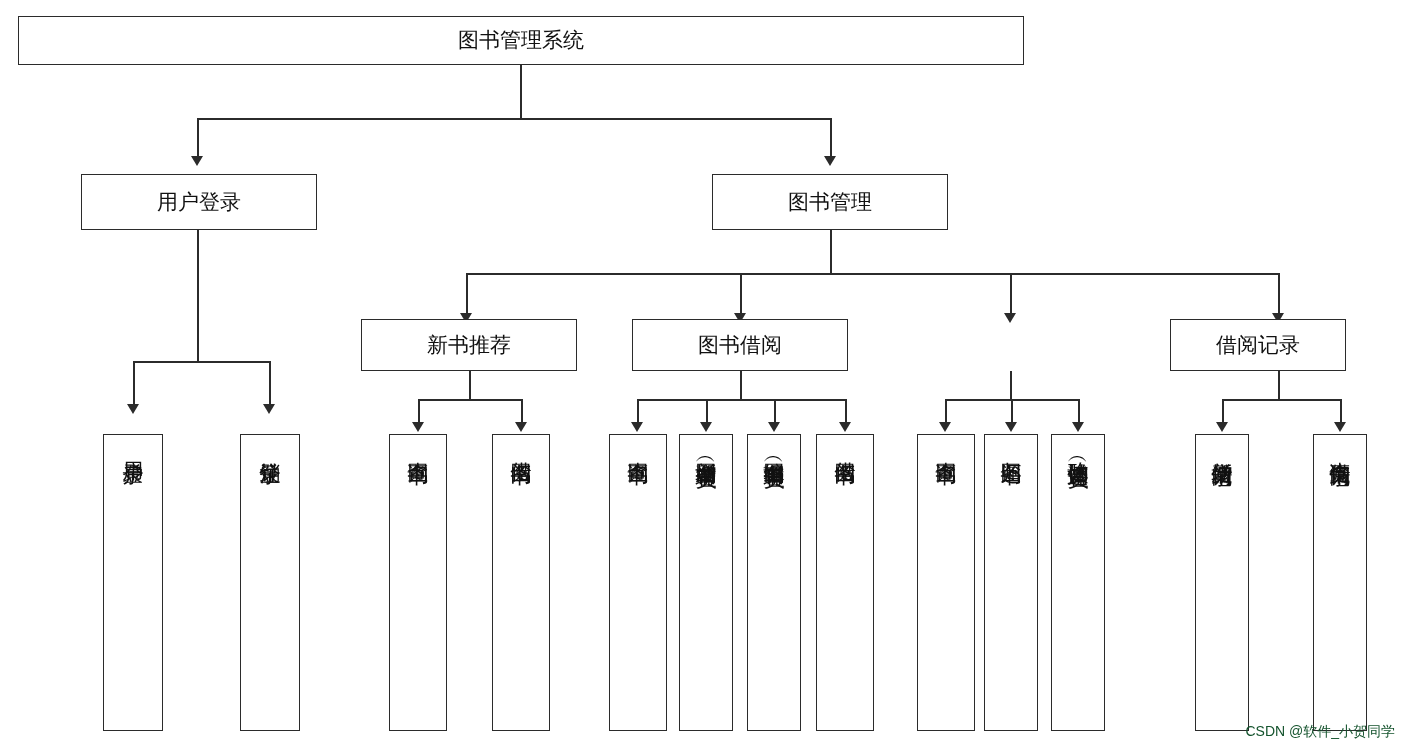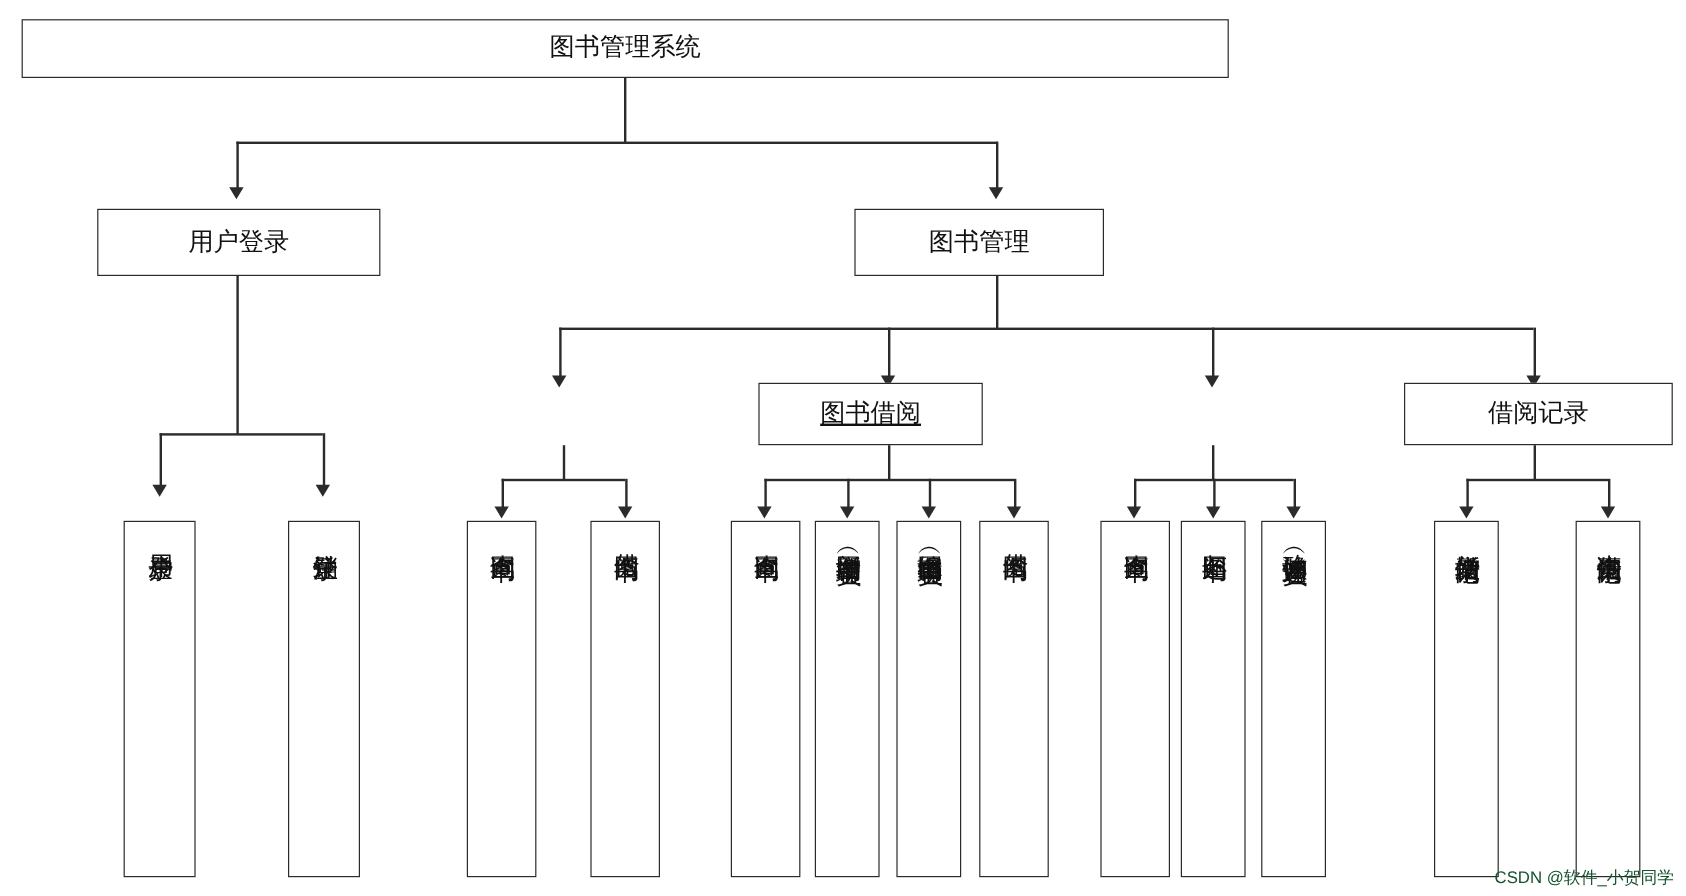--- a/index.html
+++ b/index.html
@@ -55,43 +55,44 @@
 
   <div class="line h" style="left:197px;top:118px;width:634px;"></div>
 
   <div class="line v" style="left:197px;top:118px;height:42px;"></div>
   <div class="arrow" style="left:191px;top:156px;"></div>
   <div class="line v" style="left:830px;top:118px;height:42px;"></div>
   <div class="arrow" style="left:824px;top:156px;"></div>
 
   <div class="node horiz" style="left:81px;top:174px;width:236px;height:56px;">用户登录</div>
 
-  <div class="node horiz" style="left:712px;top:174px;width:208px;height:56px;">图书管理</div>
+  <div class="node horiz" style="left:712px;top:174px;width:236px;height:56px;">图书管理</div>
 
   <div class="line v" style="left:197px;top:230px;height:132px;"></div>
   <div class="line h" style="left:133px;top:361px;width:136px;"></div>
   <div class="line v" style="left:133px;top:361px;height:46px;"></div>
   <div class="arrow" style="left:127px;top:404px;"></div>
   <div class="line v" style="left:269px;top:361px;height:46px;"></div>
   <div class="arrow" style="left:263px;top:404px;"></div>
 
   <div class="line v" style="left:830px;top:230px;height:44px;"></div>
   <div class="line h" style="left:466px;top:273px;width:812px;"></div>
 
   <div class="line v" style="left:466px;top:273px;height:43px;"></div>
   <div class="arrow" style="left:460px;top:313px;"></div>
   <div class="line v" style="left:740px;top:273px;height:43px;"></div>
   <div class="arrow" style="left:734px;top:313px;"></div>
   <div class="line v" style="left:1010px;top:273px;height:43px;"></div>
   <div class="arrow" style="left:1004px;top:313px;"></div>
   <div class="line v" style="left:1278px;top:273px;height:43px;"></div>
   <div class="arrow" style="left:1272px;top:313px;"></div>
 
-  <div class="node horiz" style="left:632px;top:319px;width:187px;height:52px;text-decoration:underline;">图书借阅</div>
-  <div class="node horiz" style="left:1170px;top:319px;width:224px;height:52px;">借阅记录</div>
+  <div class="node horiz" style="left:361px;top:319px;width:216px;height:52px;">新书推荐</div>
+  <div class="node horiz" style="left:632px;top:319px;width:216px;height:52px;">图书借阅</div>
+  <div class="node horiz" style="left:1170px;top:319px;width:176px;height:52px;">借阅记录</div>
 
   <div class="line v" style="left:469px;top:371px;height:29px;"></div>
   <div class="line h" style="left:418px;top:399px;width:103px;"></div>
   <div class="line v" style="left:418px;top:399px;height:26px;"></div>
   <div class="arrow" style="left:412px;top:422px;"></div>
   <div class="line v" style="left:521px;top:399px;height:26px;"></div>
   <div class="arrow" style="left:515px;top:422px;"></div>
 
   <div class="line v" style="left:740px;top:371px;height:29px;"></div>
   <div class="line h" style="left:637px;top:399px;width:208px;"></div>

